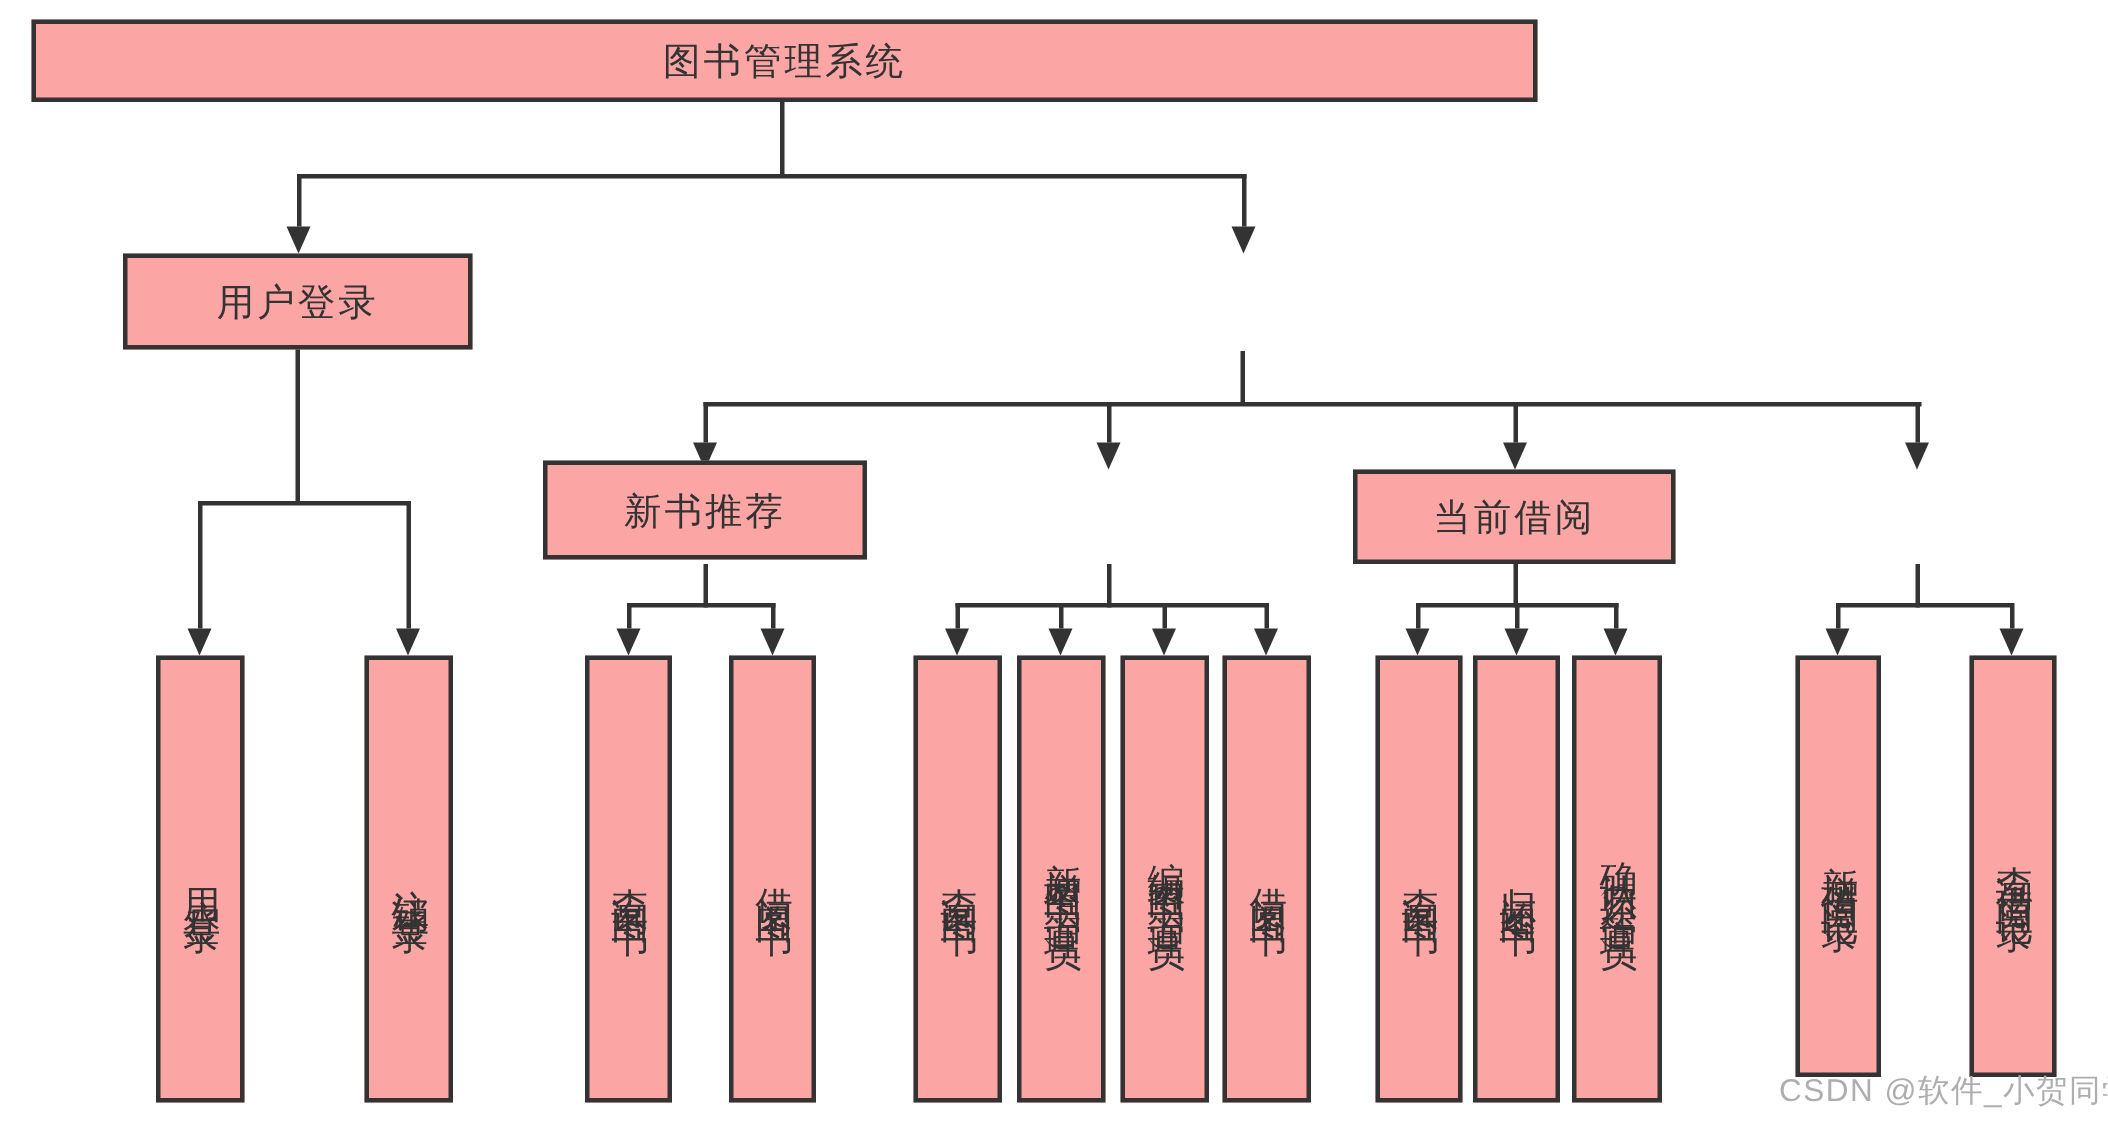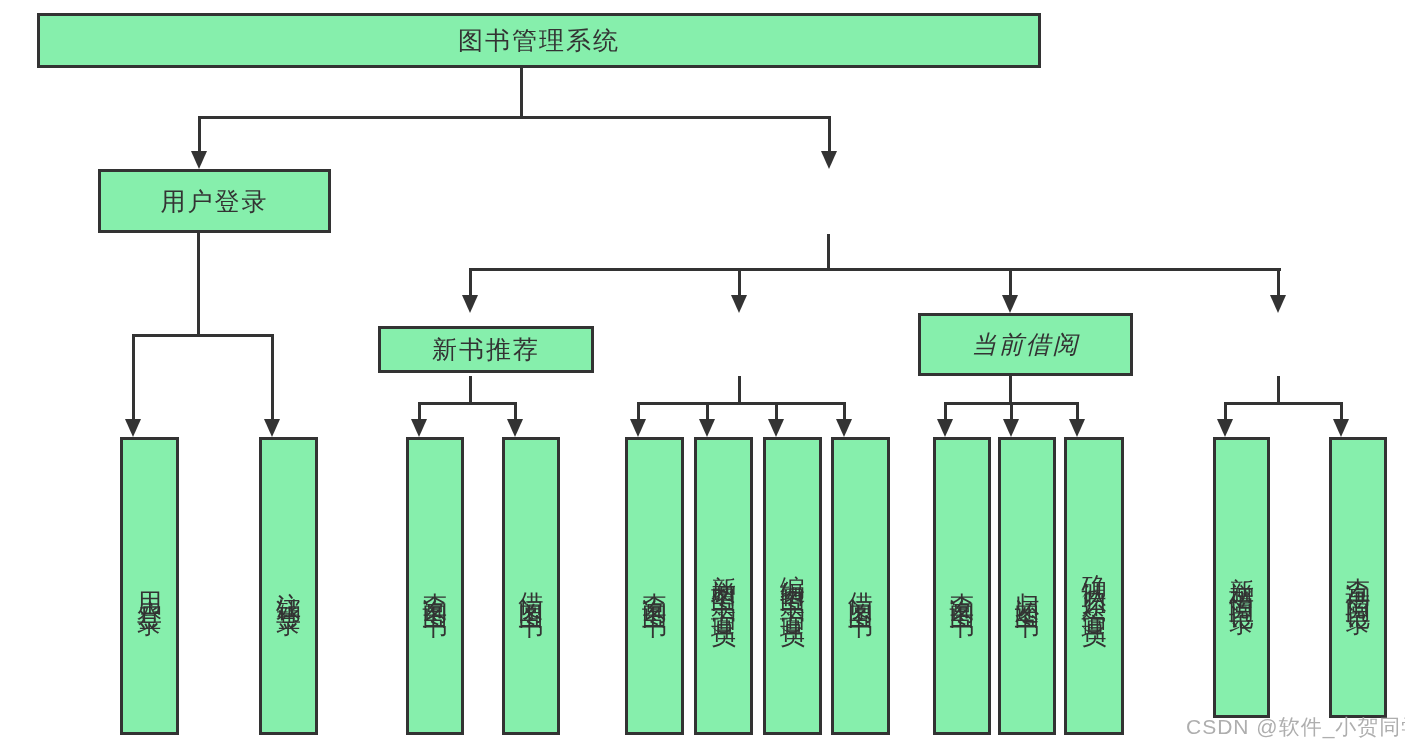--- a/index.html
+++ b/index.html
@@ -3,23 +3,23 @@
 <meta charset="utf-8">
 <style>
   html,body { margin:0; padding:0; background:#ffffff; }
   #stage {
     position:relative; width:1405px; height:747px; background:#ffffff;
     font-family:"Liberation Sans","DejaVu Sans",sans-serif; color:#333333;
     overflow:hidden;
   }
   .box {
     position:absolute; box-sizing:border-box;
-    border:3px solid #333333; background:#86efac;
+    border:3px solid #333333; background:#fca5a5;
     display:flex; align-items:center; justify-content:center;
-    font-size:25px; color:#333333; letter-spacing:2px; text-align:center;margin-left:16px;
+    font-size:25px; color:#333333; letter-spacing:2px; text-align:center;
   }
   .leaf {
     writing-mode:vertical-rl; text-orientation:mixed;
     font-size:25px; letter-spacing:7px; line-height:1;
   }
   .hline { position:absolute; height:3px; background:#333333; }
   .vline { position:absolute; width:3px;  background:#333333; }
   .arrow {
     position:absolute; width:0; height:0;
     border-left:8px solid transparent; border-right:8px solid transparent;
@@ -57,22 +57,22 @@
   <div class="hline" style="left:469px; top:268px; width:812px;"></div>
   <div class="vline" style="left:469px;  top:268px; height:27px;"></div>
   <div class="arrow" style="left:462px;  top:295px;"></div>
   <div class="vline" style="left:738px;  top:268px; height:27px;"></div>
   <div class="arrow" style="left:731px;  top:295px;"></div>
   <div class="vline" style="left:1009px; top:268px; height:27px;"></div>
   <div class="arrow" style="left:1002px; top:295px;"></div>
   <div class="vline" style="left:1277px; top:268px; height:27px;"></div>
   <div class="arrow" style="left:1270px; top:295px;"></div>
 
-  <div class="box" style="left:362px;  top:326px; width:216px; height:47px;text-align:right;">新书推荐</div>
-  <div class="box" style="left:902px;  top:313px; width:215px; height:63px;font-style:italic;">当前借阅</div>
+  <div class="box" style="left:362px;  top:307px; width:216px; height:66px;text-align:right;">新书推荐</div>
+  <div class="box" style="left:902px;  top:313px; width:215px; height:63px;">当前借阅</div>
 
   <div class="vline" style="left:469px;  top:376px; height:29px;"></div>
   <div class="vline" style="left:738px;  top:376px; height:29px;"></div>
   <div class="vline" style="left:1009px; top:376px; height:29px;"></div>
   <div class="vline" style="left:1277px; top:376px; height:29px;"></div>
 
   <div class="hline" style="left:418px;  top:402px; width:99px;"></div>
   <div class="hline" style="left:637px;  top:402px; width:208px;"></div>
   <div class="hline" style="left:944px;  top:402px; width:135px;"></div>
   <div class="hline" style="left:1224px; top:402px; width:118px;"></div>

